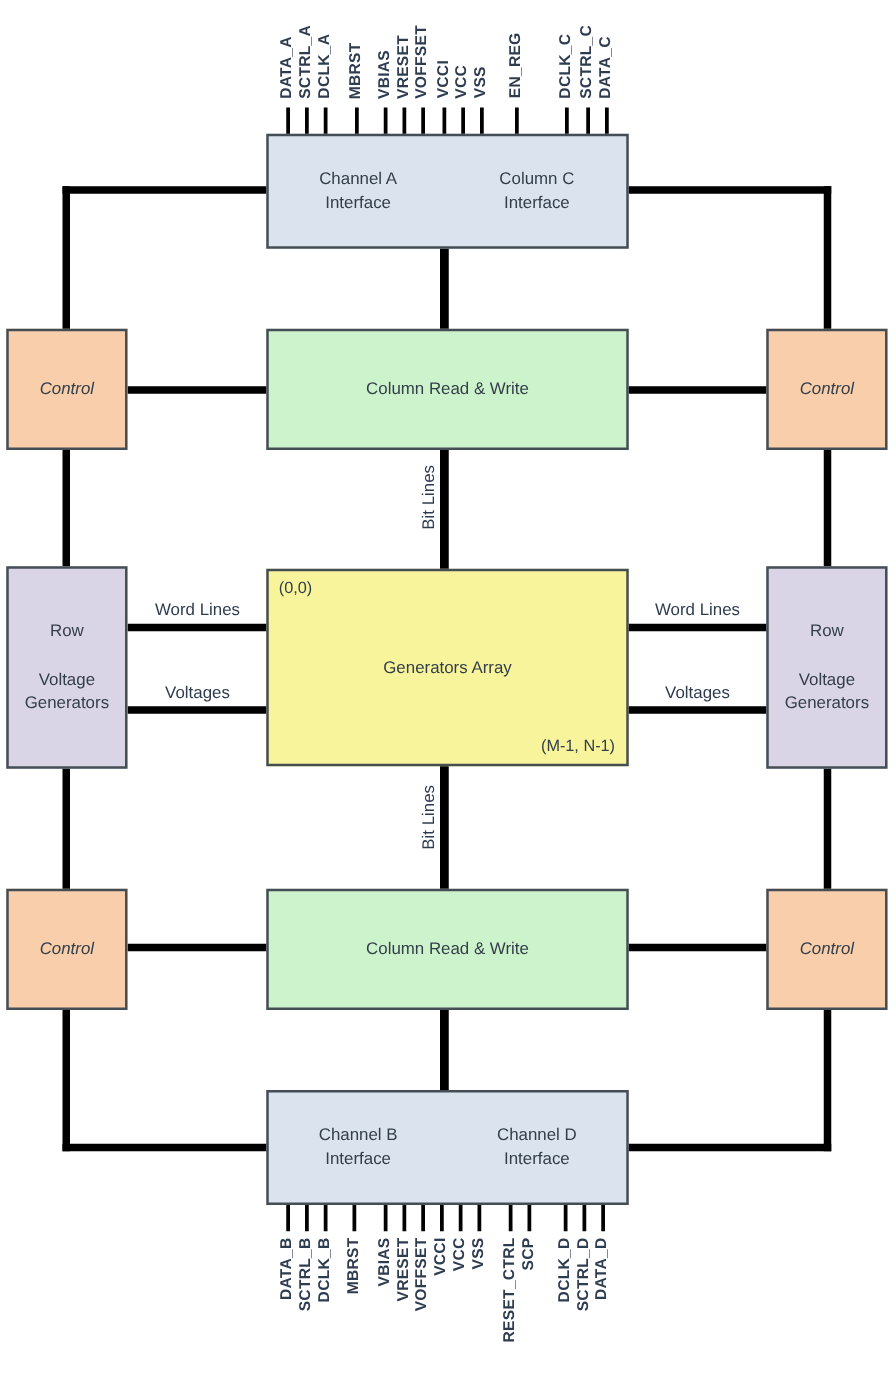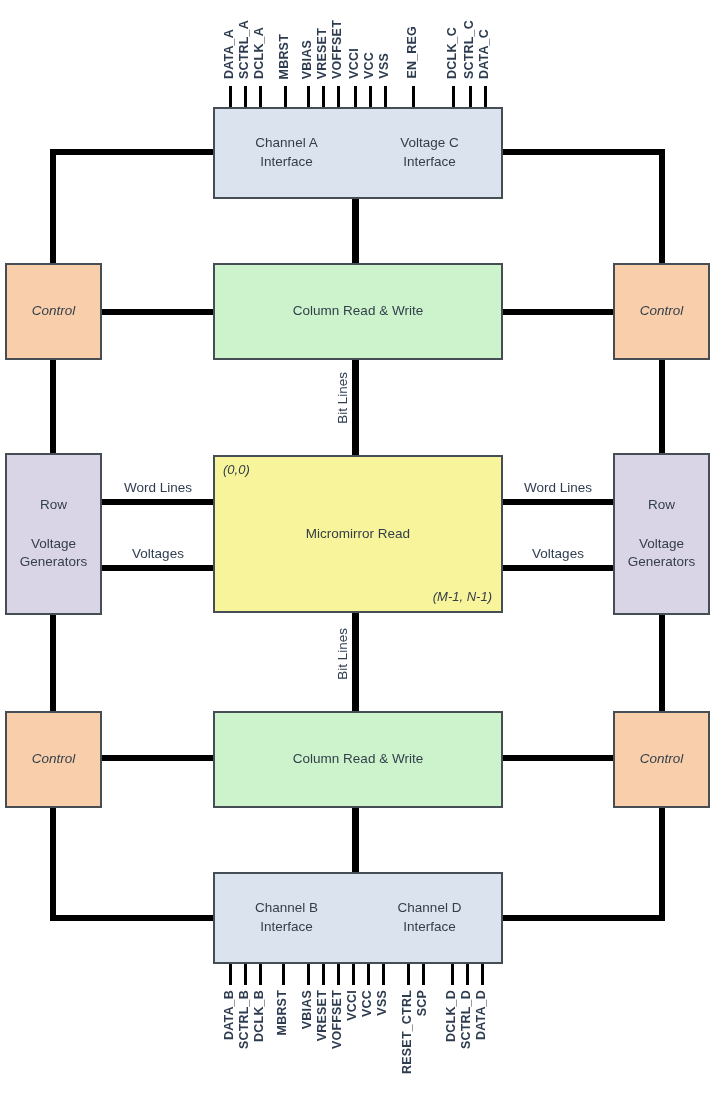--- a/index.html
+++ b/index.html
@@ -27,21 +27,21 @@
   }
   .box--channel{background:var(--channel-fill);}
   .box--green{background:var(--green-fill);}
   .box--peach{background:var(--peach-fill);font-style:italic;}
   .box--lavender{background:var(--lavender-fill);}
   .box--yellow{background:var(--yellow-fill);}
   .channel-halves{display:flex;width:100%;}
   .channel-half{flex:1;display:flex;flex-direction:column;align-items:center;justify-content:center;}
   .rowvg-stack{display:flex;flex-direction:column;align-items:center;}
   .rowvg-stack .gap{height:20px;}
-  .mm-corner{position:absolute;font-size:13px;color:var(--box-text);z-index:3;font-style:italic;}
+  .mm-corner{position:absolute;font-size:13px;color:var(--box-text);z-index:3;}
   .mm-origin{top:4px;left:8px;}
   .mm-extent{bottom:5px;right:9px;text-align:right;}
   .wire-label{
     position:absolute;z-index:3;font-size:13.5px;color:var(--pin-text);
     text-align:center;white-space:nowrap;
   }
   .vtext{
     writing-mode:vertical-rl;transform:rotate(180deg);
     white-space:nowrap;line-height:15px;
   }
@@ -71,21 +71,21 @@
   <div class="wire" style="left:102px;top:565px;width:112px;height:6px;"></div>
   <div class="wire" style="left:502px;top:565px;width:112px;height:6px;"></div>
 
   <div class="box box--channel" style="left:213px;top:107px;width:290px;height:92px;">
     <div class="channel-halves">
       <div class="channel-half">
         <span>Channel A</span>
         <span>Interface</span>
       </div>
       <div class="channel-half">
-        <span>Voltage C</span>
+        <span>Column C</span>
         <span>Interface</span>
       </div>
     </div>
   </div>
 
   <div class="box box--green" style="left:213px;top:263px;width:290px;height:97px;">
     <span>Column Read &amp; Write</span>
   </div>
 
   <div class="box box--peach" style="left:5px;top:263px;width:97px;height:97px;">
@@ -107,21 +107,21 @@
     <div class="rowvg-stack">
       <span>Row</span>
       <span class="gap"></span>
       <span>Voltage</span>
       <span>Generators</span>
     </div>
   </div>
 
   <div class="box box--yellow" style="left:213px;top:455px;width:290px;height:158px;">
     <span class="mm-corner mm-origin">(0,0)</span>
-    <span>Micromirror Read</span>
+    <span>Generators Array</span>
     <span class="mm-corner mm-extent">(M-1, N-1)</span>
   </div>
 
   <div class="box box--peach" style="left:5px;top:711px;width:97px;height:97px;">
     <span>Control</span>
   </div>
   <div class="box box--peach" style="left:613px;top:711px;width:97px;height:97px;">
     <span>Control</span>
   </div>
 

